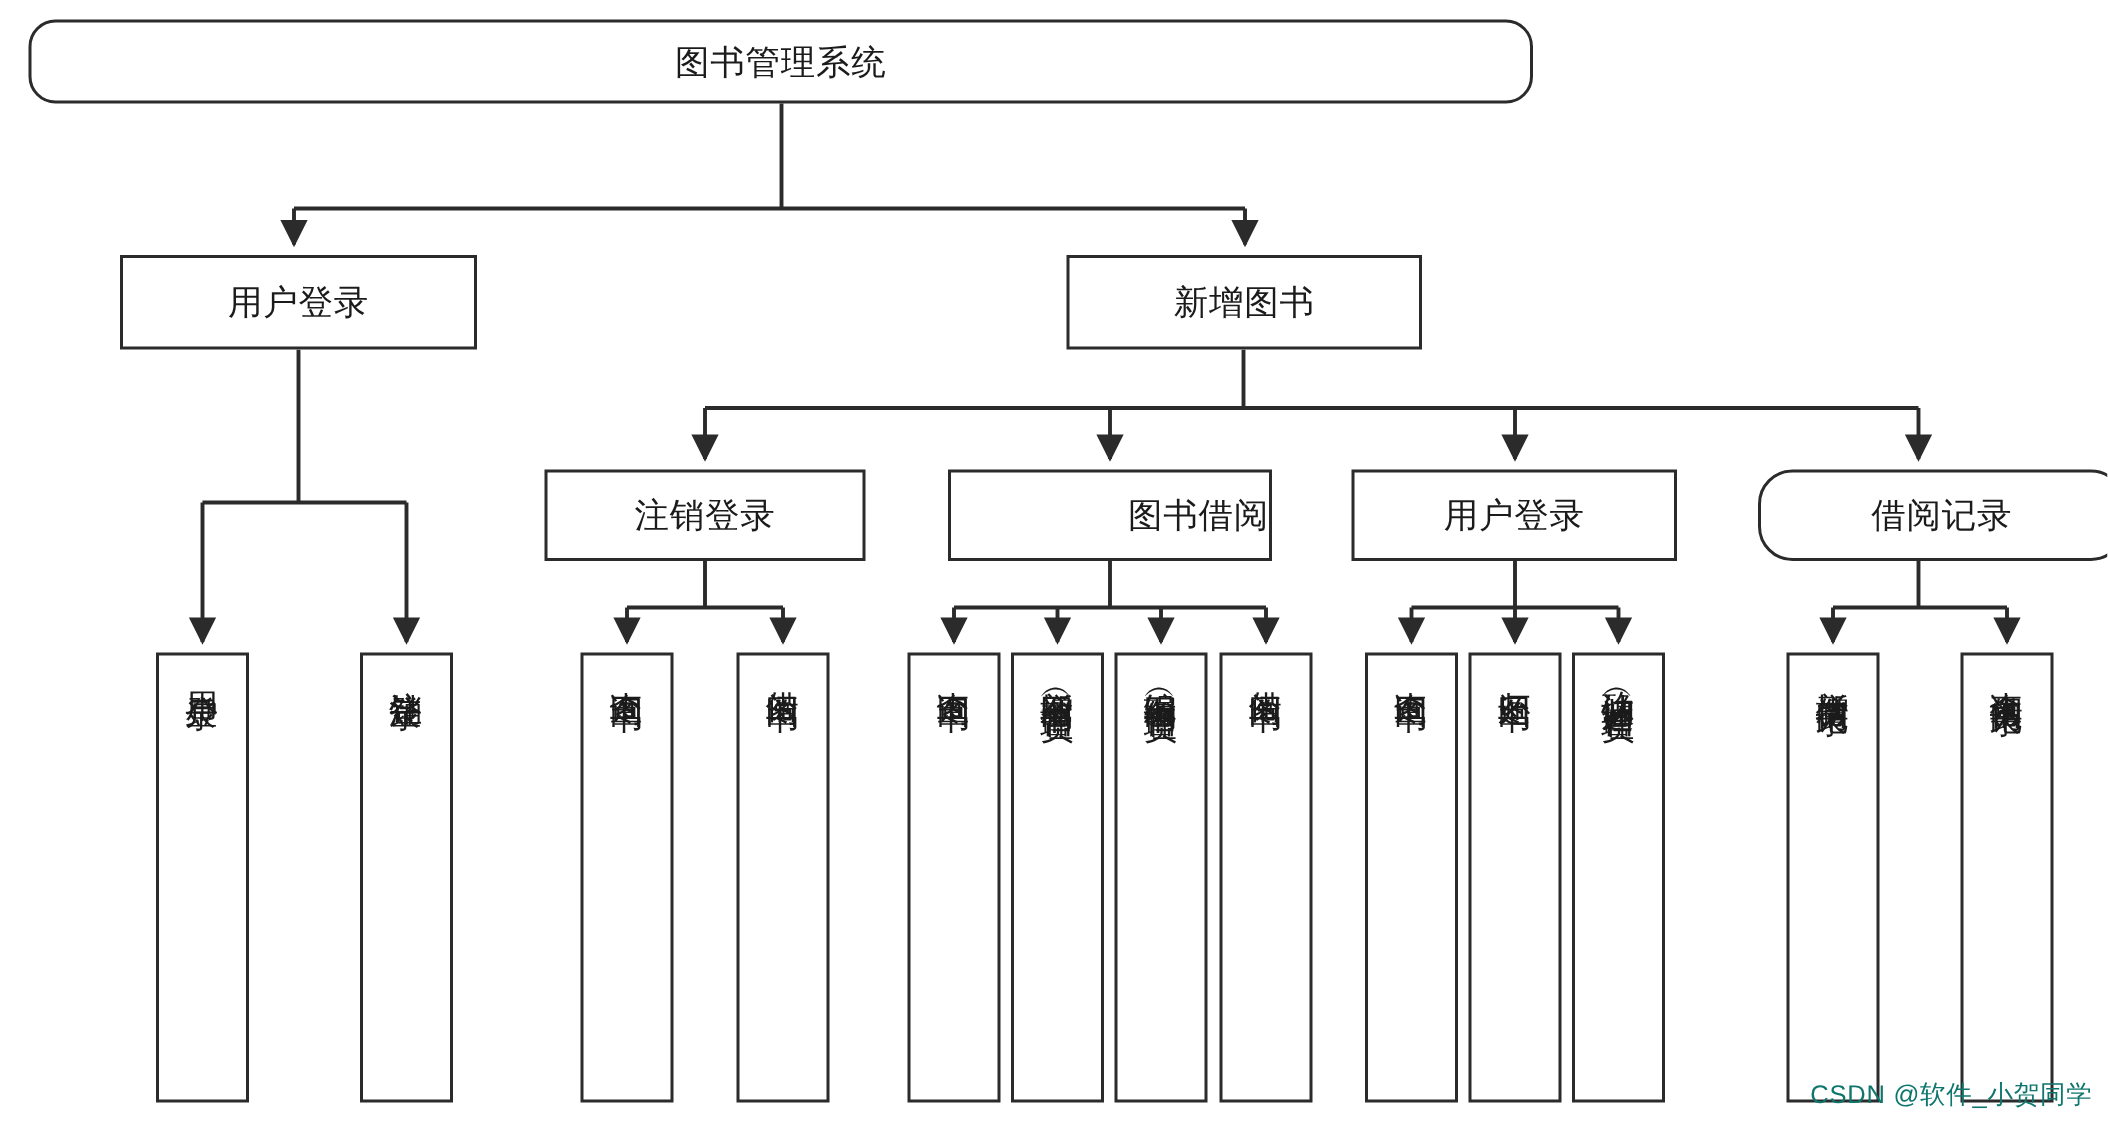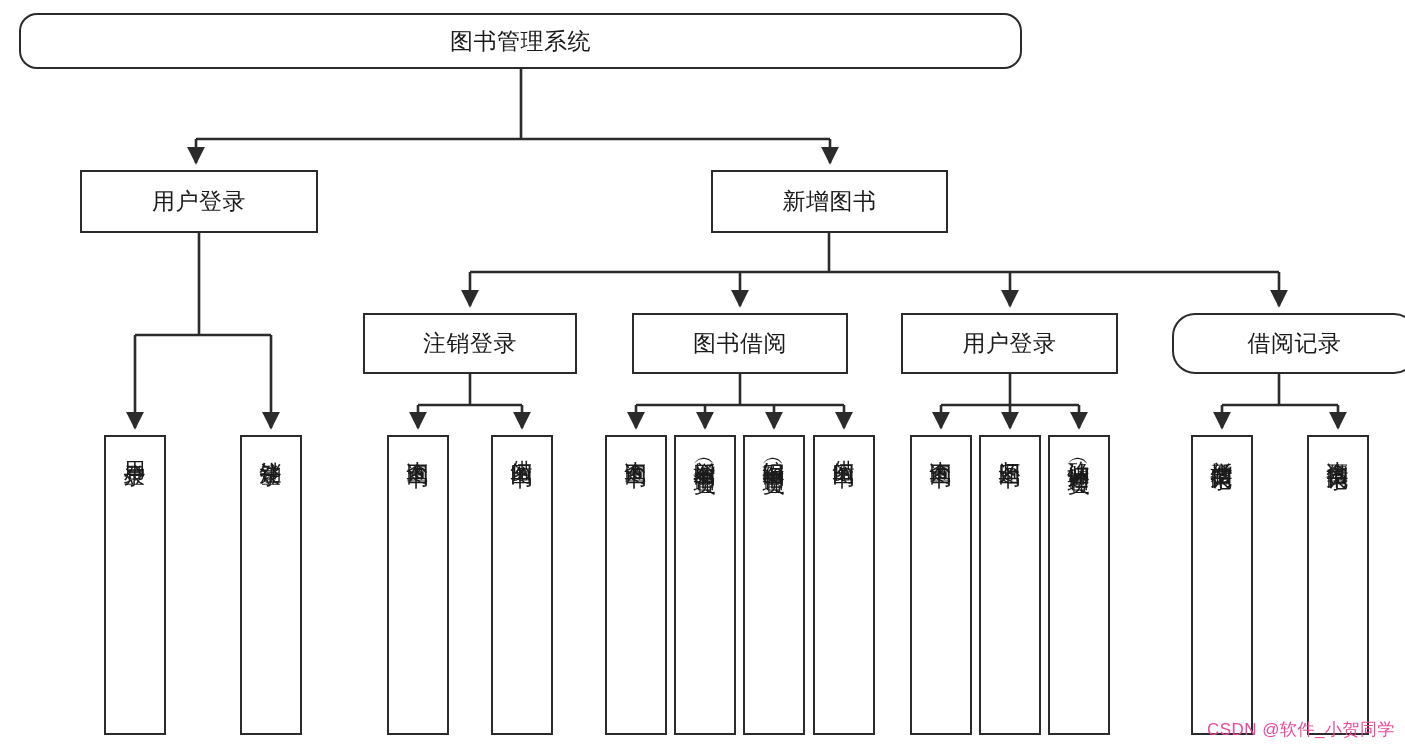--- a/index.html
+++ b/index.html
@@ -61,21 +61,21 @@
   .node.root .label,
   .node.l2 .label,
   .node.l3 .label {
     font-size: 23px;
   }
   #watermark {
     position: absolute;
     right: 10px;
     bottom: 6px;
     font-size: 17px;
-    color: #ec4899;
+    color: #0f766e;
     letter-spacing: 0.5px;
     z-index: 5;
     white-space: nowrap;
   }
 </style>
 </head>
 <body>
 
 <div id="canvas">
 
@@ -138,21 +138,21 @@
   </div>
 
   <div class="node l2" style="left:711px; top:170px; width:237px; height:63px;">
     <span class="label">新增图书</span>
   </div>
 
   <div class="node l3" style="left:363px; top:313px; width:214px; height:61px;">
     <span class="label">注销登录</span>
   </div>
 
-  <div class="node l3" style="left:632px; top:313px; width:216px; height:61px;">
+  <div class="node l3" style="left:632px; top:313px; width:216px; height:61px;justify-content:flex-end;">
     <span class="label">图书借阅</span>
   </div>
 
   <div class="node l3" style="left:901px; top:313px; width:217px; height:61px;">
     <span class="label">用户登录</span>
   </div>
 
   <div class="node l3" style="left:1172px; top:313px; width:245px; height:61px;border-radius:23px;">
     <span class="label">借阅记录</span>
   </div>

